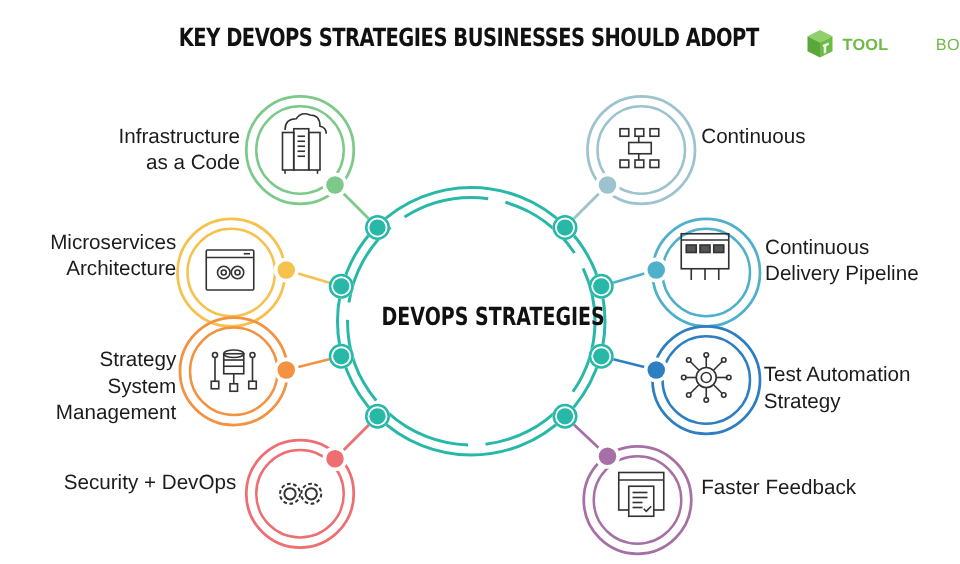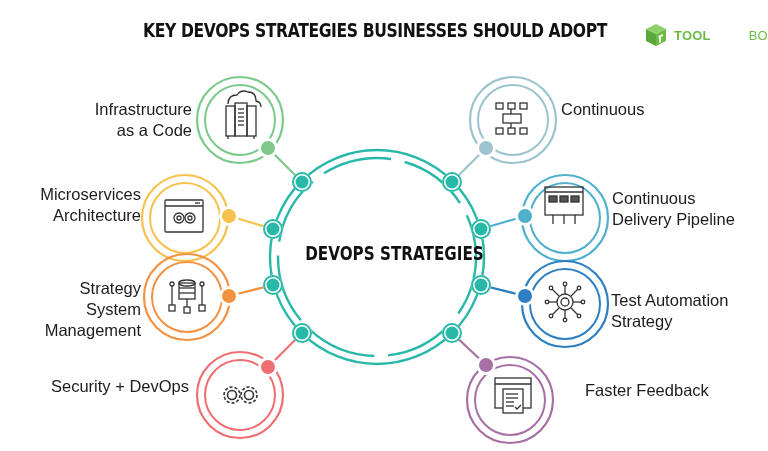--- a/index.html
+++ b/index.html
@@ -270,17 +270,17 @@
     <div>Continuous</div>
   </div>
   <div class="label right" style="left:612px; top:188px;">
     <div>Continuous</div>
     <div>Delivery Pipeline</div>
   </div>
   <div class="label right" style="left:611px; top:290px;">
     <div>Test Automation</div>
     <div>Strategy</div>
   </div>
-  <div class="label right" style="left:561px; top:380px;margin-left:24px;">
+  <div class="label right" style="left:561px; top:380px;">
     <div>Faster Feedback</div>
   </div>
 
 </div>
 
 </body></html>

